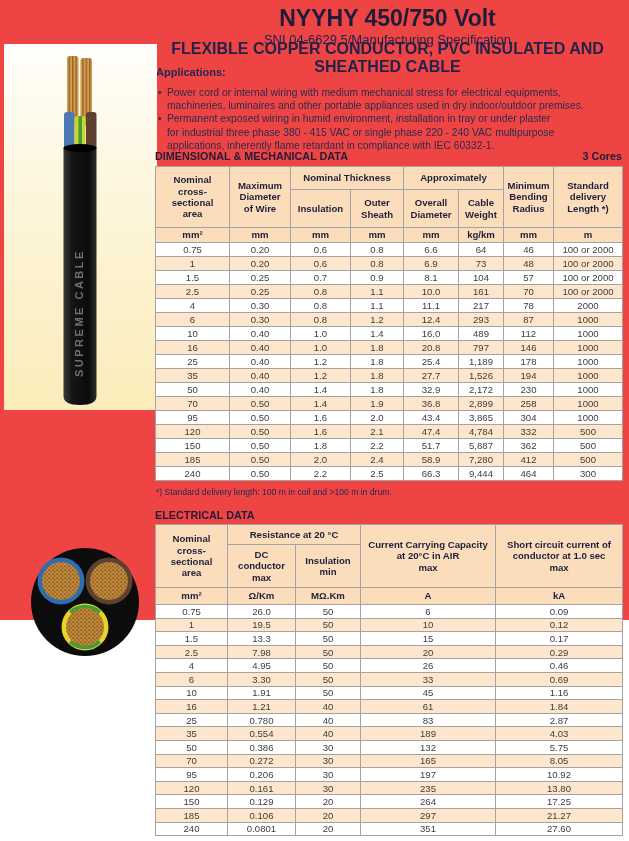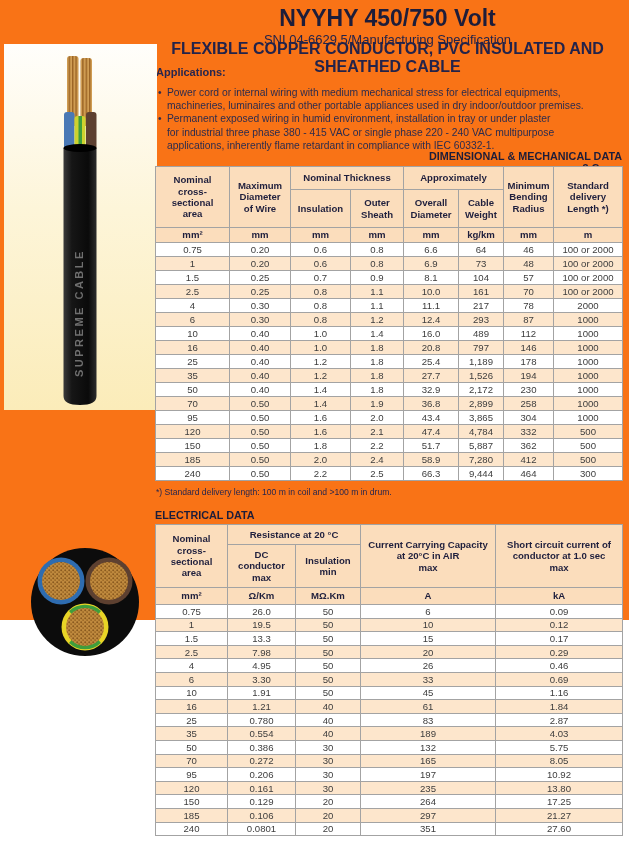--- a/index.html
+++ b/index.html
@@ -3,21 +3,21 @@
 <meta charset="utf-8">
 <style>
   * { margin:0; padding:0; box-sizing:border-box; }
   html,body { background:#ffffff; }
   body {
     width:629px; height:841px;
     font-family:"Liberation Sans", sans-serif;
     position:relative; overflow:hidden;
     color:#2f2f4f;
   }
-  .page { position:absolute; left:0; top:0; width:629px; height:620px; background:#f97316; }
+  .page { position:absolute; left:0; top:0; width:629px; height:620px; background:#ef4444; }
 
   
   .doc-title {
     position:absolute; left:150px; top:5px; width:475px;
     text-align:center; font-size:23px; font-weight:bold; color:#1d1d3a;
   }
   .doc-subtitle {
     position:absolute; left:150px; top:32px; width:475px;
     text-align:center; font-size:13px; color:#23234a;
   }
@@ -42,21 +42,21 @@
     background:linear-gradient(180deg,#fffefb 0%,#fdf5d9 45%,#fbecb9 100%);
   }
   .cross-section { position:absolute; left:12px; top:533px; width:146px; height:146px; }
 
   
   .section-bar {
     position:absolute; left:155px; width:467px; display:flex;
     justify-content:space-between; align-items:flex-end;
   }
   .section-heading, .cores-label { font-size:10.8px; font-weight:bold; color:#1d1d3a; }
-  .bar-dim { top:150px;flex-direction:column; }
+  .bar-dim { top:150px; }
   .bar-ele { top:509px; }
 
   
   table.data-table {
     position:absolute; left:155px; width:467px;
     border-collapse:collapse; table-layout:fixed;
     background:#fff;
   }
   #dim-table { top:166px; }
   #ele-table { top:524px; }

